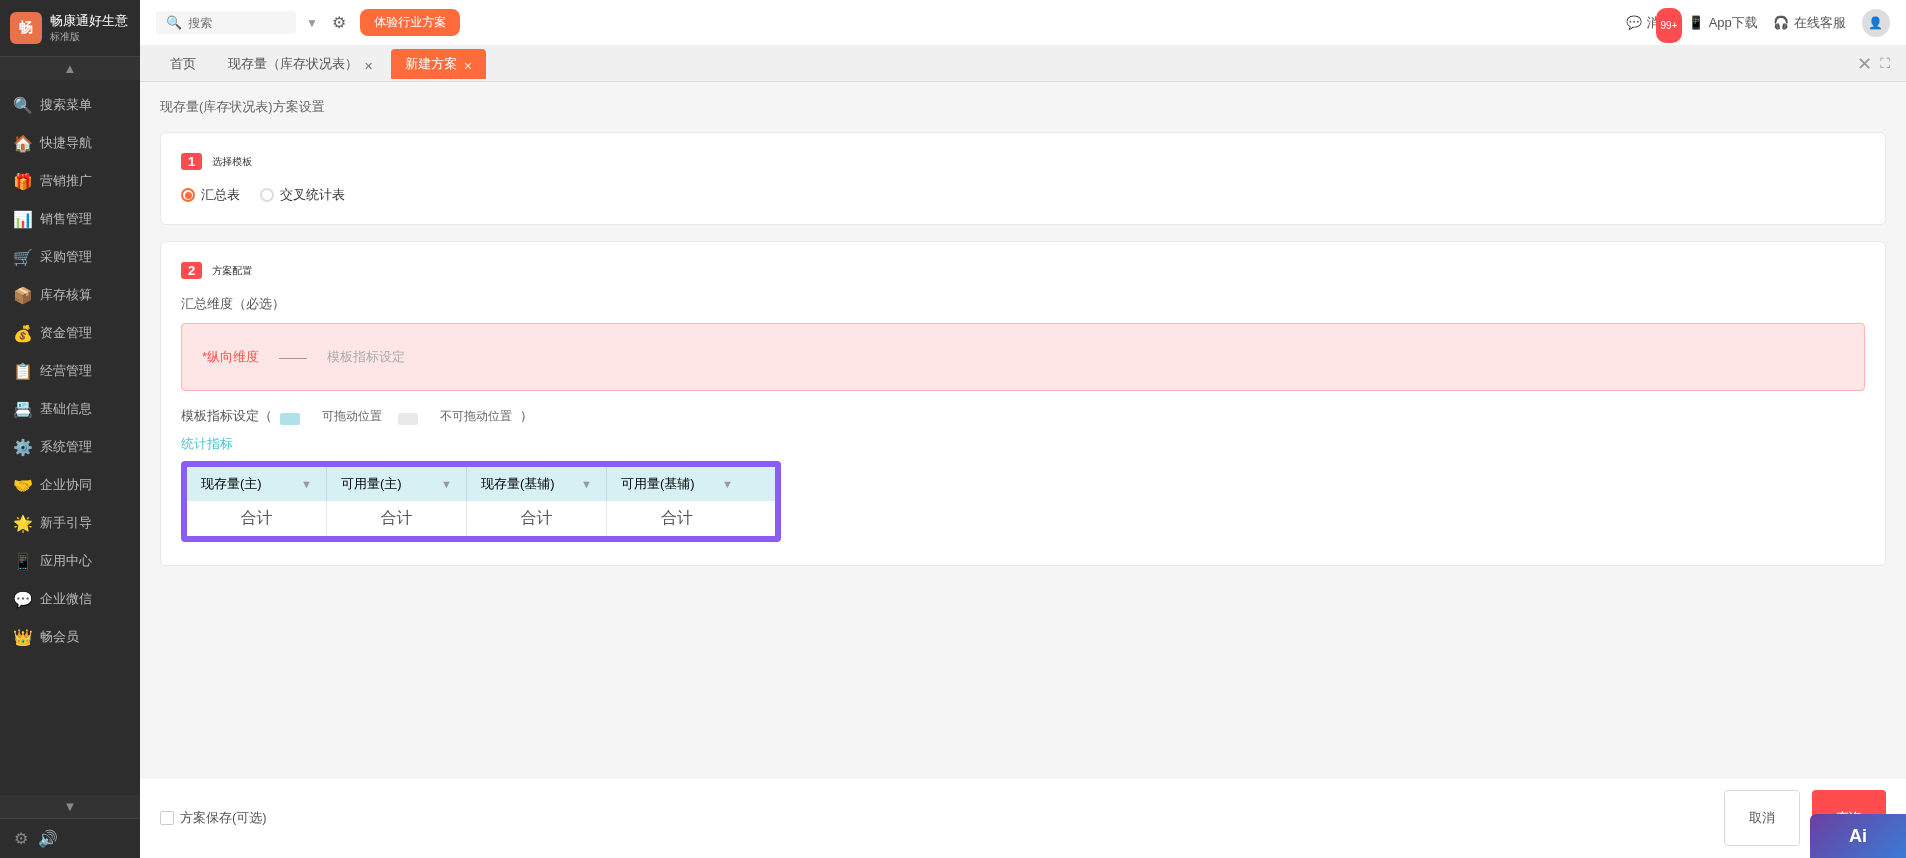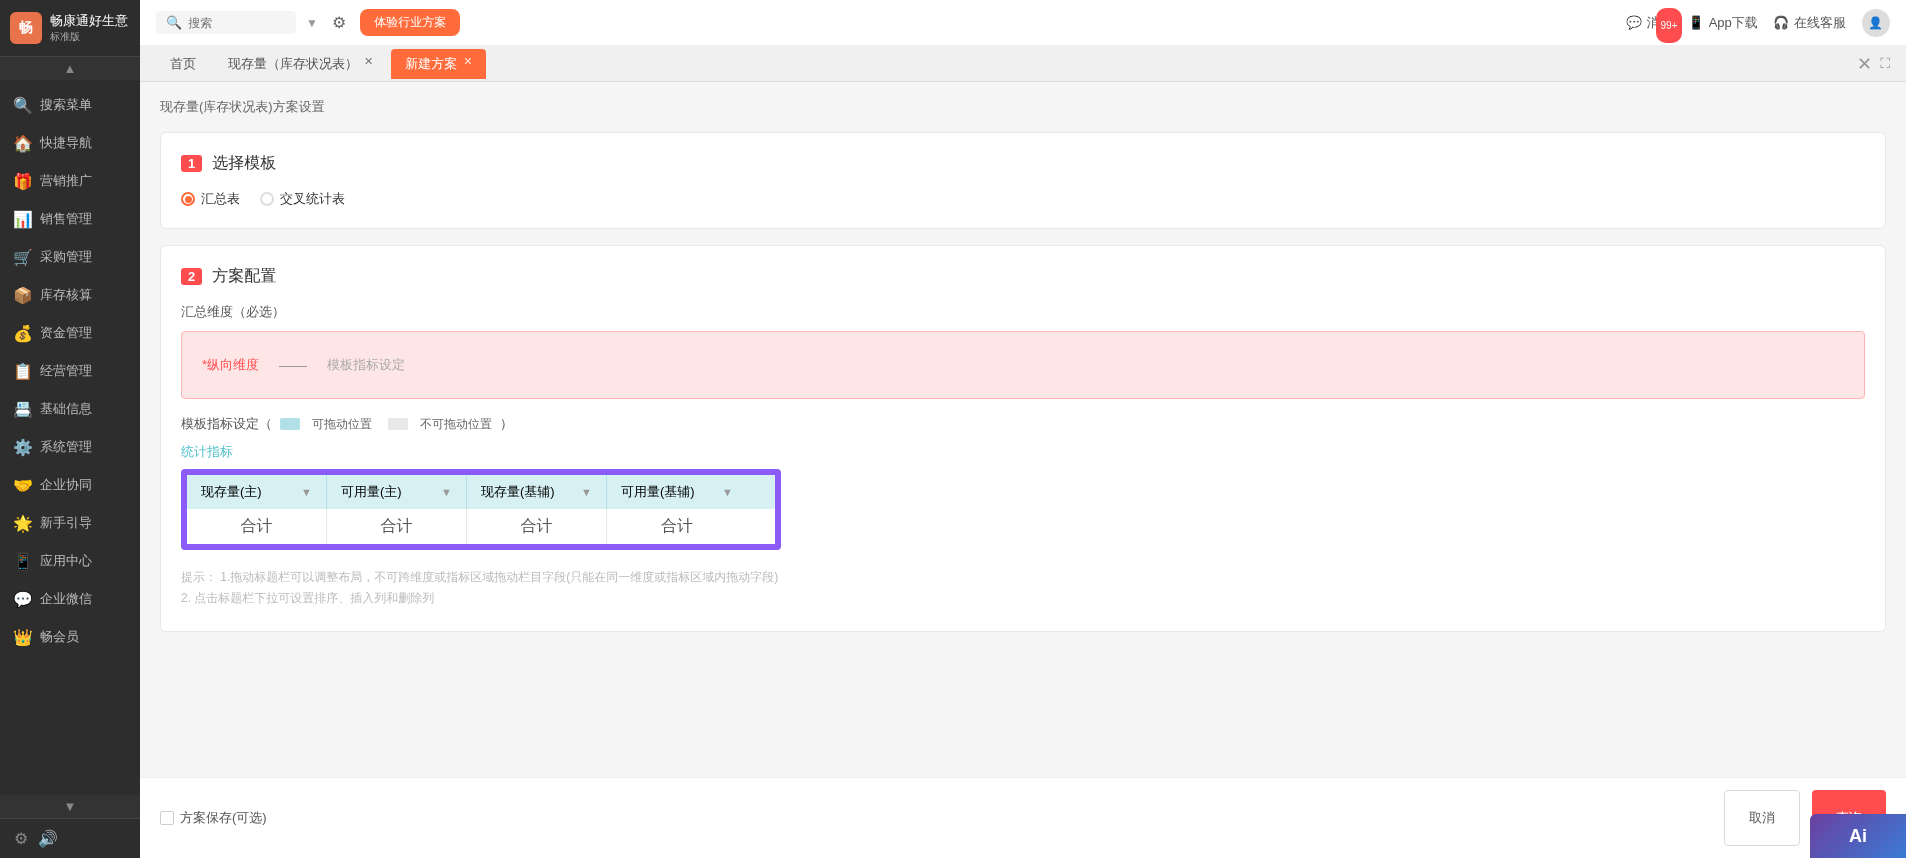--- a/index.html
+++ b/index.html
@@ -91,21 +91,21 @@
       width: 28px; height: 28px; border-radius: 50%; background: #ddd;
       display: flex; align-items: center; justify-content: center; font-size: 12px; color: #888;
     }
 
     
     .tabbar {
       background: #f0f0f0; display: flex; align-items: center;
       padding: 0 16px; border-bottom: 1px solid #ddd; height: 36px; gap: 4px;
     }
     .tab {
-      display: flex; align-items: flex-start; gap: 6px;
+      display: flex; align-items: flex-end; gap: 6px;
       padding: 6px 14px; border-radius: 4px 4px 0 0;
       cursor: pointer; font-size: 13px; color: #555;
       background: transparent;
     }
     .tab.active {
       background: #ff6b3b; color: #fff;
     }
     .tab-close { font-size: 11px; cursor: pointer; opacity: 0.8; }
 
     .tabbar-right {
@@ -127,21 +127,21 @@
       border: 1px solid #e8e8e8;
     }
 
     .section-header {
       display: flex; align-items: center; gap: 10px; margin-bottom: 16px;
     }
     .section-num {
       background: #ff4d4f; color: #fff; border-radius: 3px;
       padding: 1px 7px; font-size: 13px; font-weight: bold;
     }
-    .section-title { font-size: 16px; font-weight: 500; color: #333; }
+    .section-title { font-size: 10px; font-weight: 500; color: #333; }
 
     
     .template-options { display: flex; align-items: center; gap: 20px; }
     .radio-option { display: flex; align-items: center; gap: 6px; cursor: pointer; font-size: 13px; color: #333; }
     .radio-circle {
       width: 14px; height: 14px; border-radius: 50%; border: 2px solid #ddd;
       display: flex; align-items: center; justify-content: center;
     }
     .radio-circle.checked { border-color: #ff6b3b; }
     .radio-circle.checked::after {
@@ -156,21 +156,21 @@
       padding: 24px 20px; margin-bottom: 16px;
     }
     .dimension-inner { display: flex; align-items: center; gap: 20px; }
     .dimension-required { color: #ff4d4f; font-size: 13px; }
     .dimension-arrow { color: #999; font-size: 14px; }
     .dimension-placeholder { color: #aaa; font-size: 13px; }
 
     
     .indicator-label { font-size: 13px; color: #555; margin-bottom: 10px; display: flex; align-items: center; gap: 8px; }
     .indicator-legend { display: flex; align-items: center; gap: 16px; }
-    .legend-item { display: flex; align-items: center; gap: 12px; font-size: 12px; color: #666; }
+    .legend-item { display: flex; align-items: flex-end; gap: 22px; font-size: 12px; color: #666; }
     .legend-drag { width: 20px; height: 12px; background: #b2e0e8; border-radius: 2px; }
     .legend-nodrag { width: 20px; height: 12px; background: #e8e8e8; border-radius: 2px; }
 
     
     .stats-section-title { color: #52c2cc; font-size: 13px; margin-bottom: 8px; font-weight: 500; }
     .stats-table { border: 6px solid #8b5cf6; border-radius: 4px; overflow: hidden; display: inline-block; min-width: 600px; }
     .stats-table-header { display: flex; background: #d6f0f4; }
     .stats-table-body { display: flex; background: #fff; }
     .stats-col {
       min-width: 140px; padding: 8px 14px;
@@ -431,24 +431,20 @@
         </div>
         <div class="stats-table-body">
           <div class="stats-col-body">合计</div>
           <div class="stats-col-body">合计</div>
           <div class="stats-col-body">合计</div>
           <div class="stats-col-body">合计</div>
         </div>
       </div>
 
       
-      <div class="tips-section">
-        <div class="tip-line">提示：   1.拖动标题栏可以调整布局，不可跨维度或指标区域拖动栏目字段(只能在同一维度或指标区域内拖动字段)</div>
-        <div class="tip-line">          2. 点击标题栏下拉可设置排序、插入列和删除列</div>
-      </div>
     </div>
 
   </div>
 
   <div class="footer-bar">
     <label class="save-checkbox">
       <div class="checkbox-box"></div>
       <span>方案保存(可选)</span>
     </label>
     <div class="footer-buttons">

